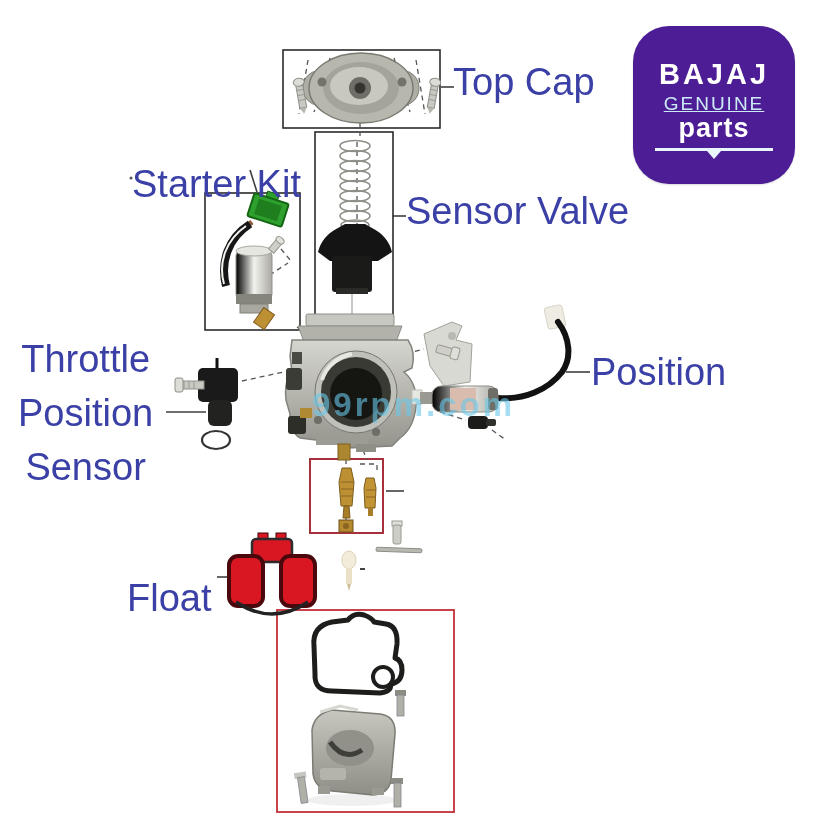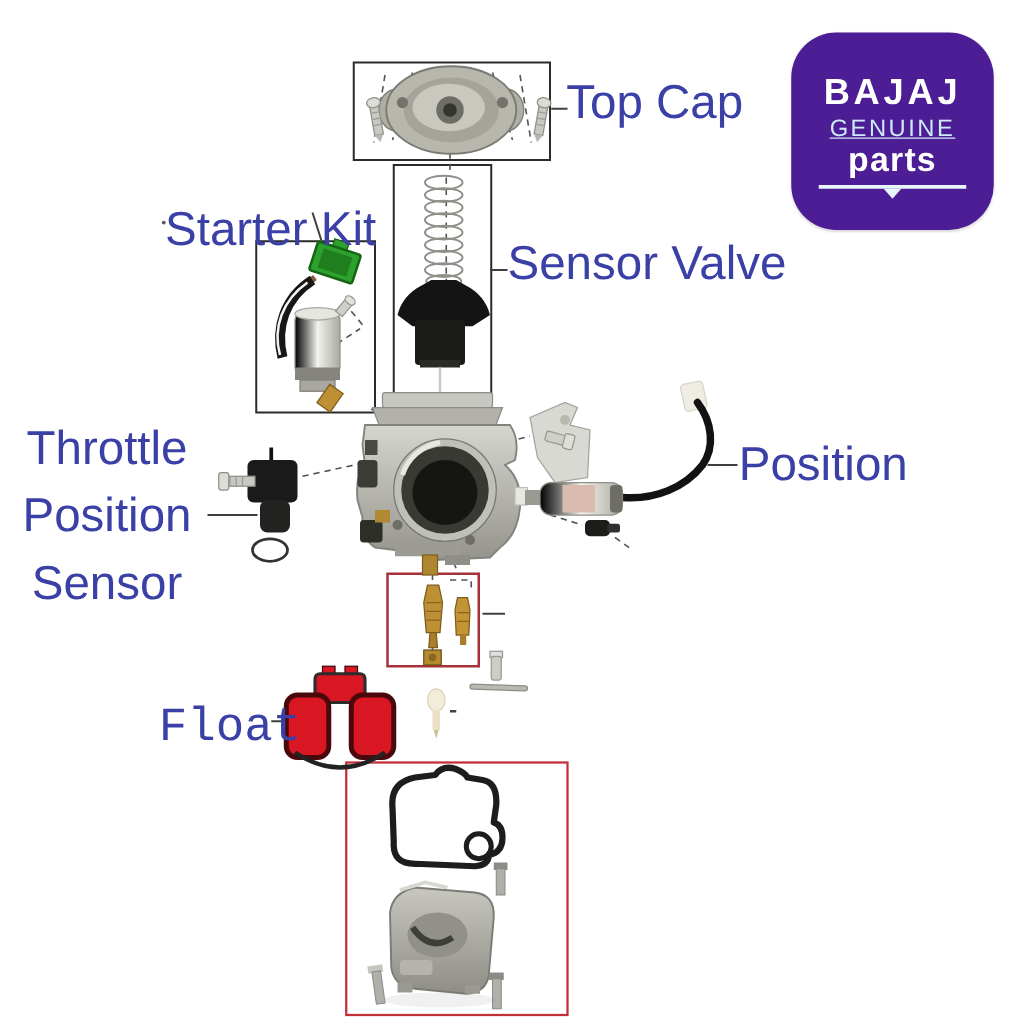--- a/index.html
+++ b/index.html
@@ -278,22 +278,23 @@
     </g>
   </svg>
 
   <div class="label" style="left:453px;top:60px;">Top Cap</div>
   <div class="label" style="left:132px;top:127px;margin-top:35px;">Starter Kit</div>
   <div class="label" style="left:406px;top:189px;">Sensor Valve</div>
   <div class="label multiline" style="left:18px;top:332px;">Throttle
 Position
 Sensor</div>
   <div class="label" style="left:591px;top:350px;">Position</div>
-  <div class="label" style="left:127px;top:561px;font-family:Liberation Mono, monospace;">Float</div>
-
+  <div class="label" style="left:127px;top:576px;">Float</div>
+
+  <div class="watermark">99rpm.com</div>
 
   <div class="logo">
     <div class="logo-brand">BAJAJ</div>
     <div class="logo-genuine">GENUINE</div>
     <div class="logo-parts">parts</div>
     <div class="logo-rule">
       <span class="logo-tri"></span>
     </div>
   </div>
 

